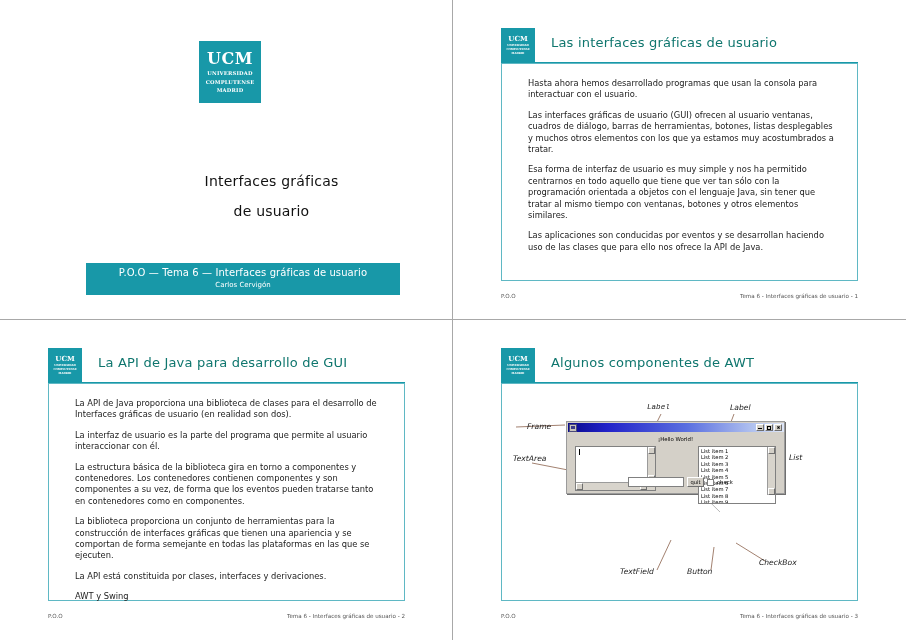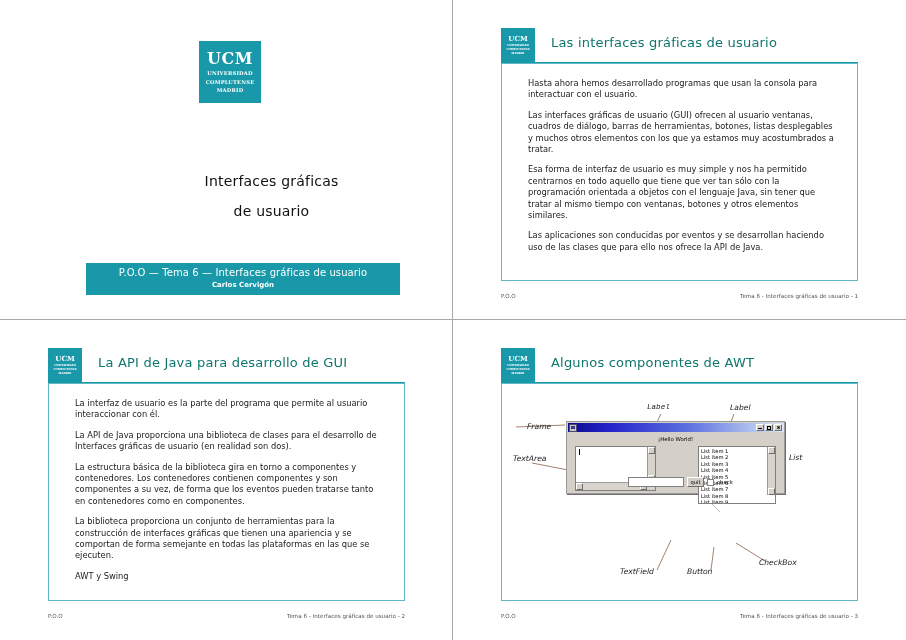--- a/index.html
+++ b/index.html
@@ -34,21 +34,21 @@
 
   .title-main{
     position:absolute;left:0;top:158px;width:543px;text-align:center;
     font-size:14px;color:#111;line-height:30px;letter-spacing:.2px;
   }
   .title-banner{
     position:absolute;left:86px;top:255px;width:314px;height:32px;
     background:#1898a8;color:#ffffff;text-align:center;
   }
   .title-banner .l1{font-size:10px;padding-top:4px;letter-spacing:.1px;}
-  .title-banner .l2{font-size:7px;padding-top:3px;font-weight:bold;}
+  .title-banner .l2{font-size:7px;padding-top:3px;}
 
   
   .hdr{position:absolute;left:48px;top:20px;display:flex;align-items:flex-start;}
   .ucm-small{
     width:34px;height:34px;background:#1898a8;color:#fff;
     font-family:"DejaVu Serif","Liberation Serif",serif;
     display:flex;flex-direction:column;align-items:center;justify-content:center;
   }
   .ucm-small .u{font-size:7px;font-weight:bold;line-height:8px;}
   .ucm-small .sub{font-size:2.6px;font-weight:bold;line-height:3.2px;margin-top:1px;}
@@ -205,24 +205,25 @@
         <div class="sub">UNIVERSIDAD</div>
         <div class="sub">COMPLUTENSE</div>
         <div class="sub">MADRID</div>
       </div>
       <div class="hdr-title">La API de Java para desarrollo de GUI</div>
     </div>
     <div class="hdr-rule"></div>
 
     <div class="body-box">
       <div class="body-inner">
+        <p>La API de Java proporciona una biblioteca de clases para el desarrollo de Interfaces gráficas de usuario (en realidad son dos).</p>
         <p>La interfaz de usuario es la parte del programa que permite al usuario interaccionar con él.</p>
-        <p>La API de Java proporciona una biblioteca de clases para el desarrollo de Interfaces gráficas de usuario (en realidad son dos).</p>
         <p>La estructura básica de la biblioteca gira en torno a componentes y contenedores. Los contenedores contienen componentes y son componentes a su vez, de forma que los eventos pueden tratarse tanto en contenedores como en componentes.</p>
         <p>La biblioteca proporciona un conjunto de herramientas para la construcción de interfaces gráficas que tienen una apariencia y se comportan de forma semejante en todas las plataformas en las que se ejecuten.</p>
+        <p>La API está constituida por clases, interfaces y derivaciones.</p>
         <p>AWT y Swing</p>
       </div>
     </div>
 
     <div class="footer">
       <span>P.O.O</span>
       <span>Tema 6 - Interfaces gráficas de usuario - 2</span>
     </div>
   </div>
 

